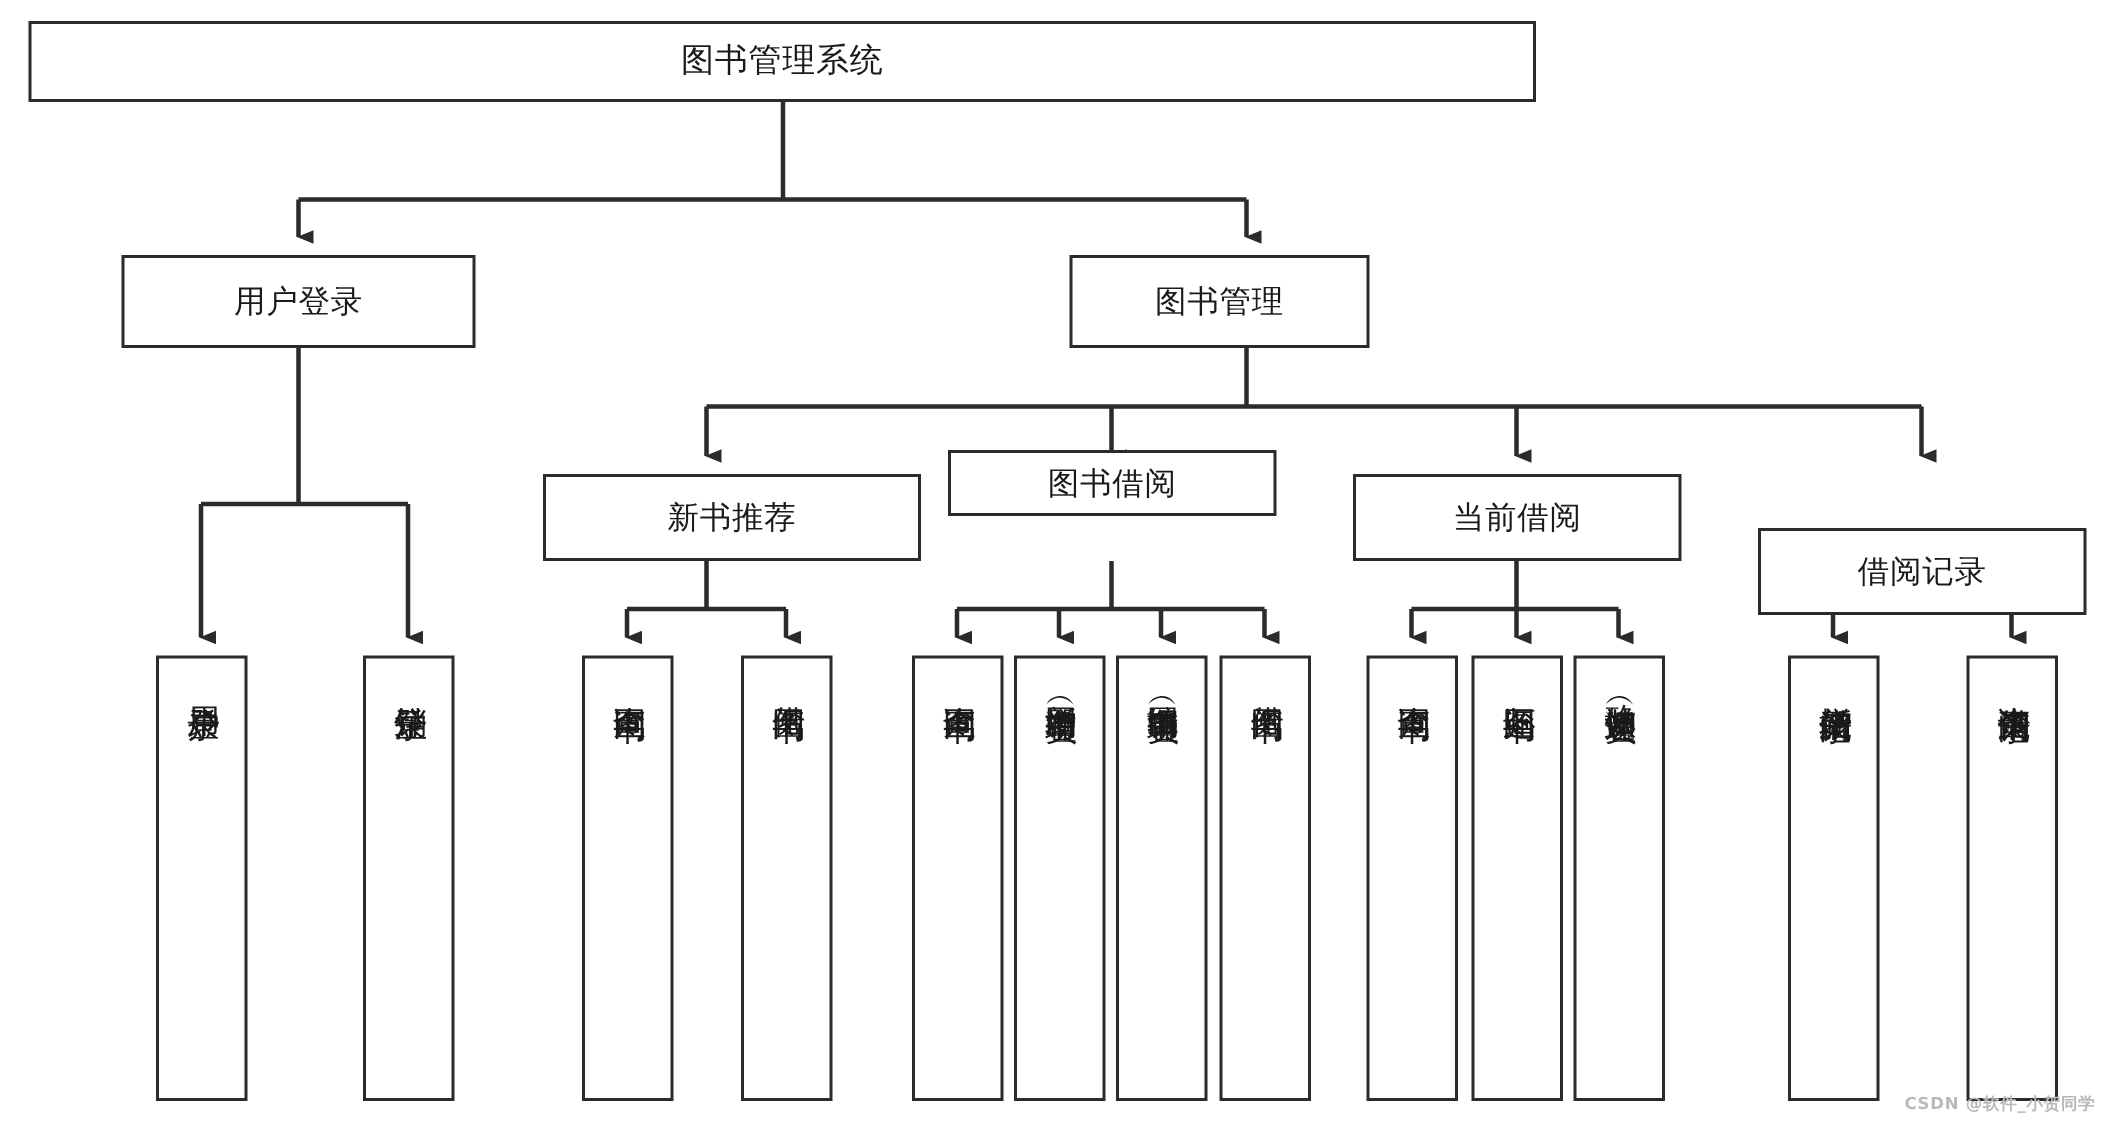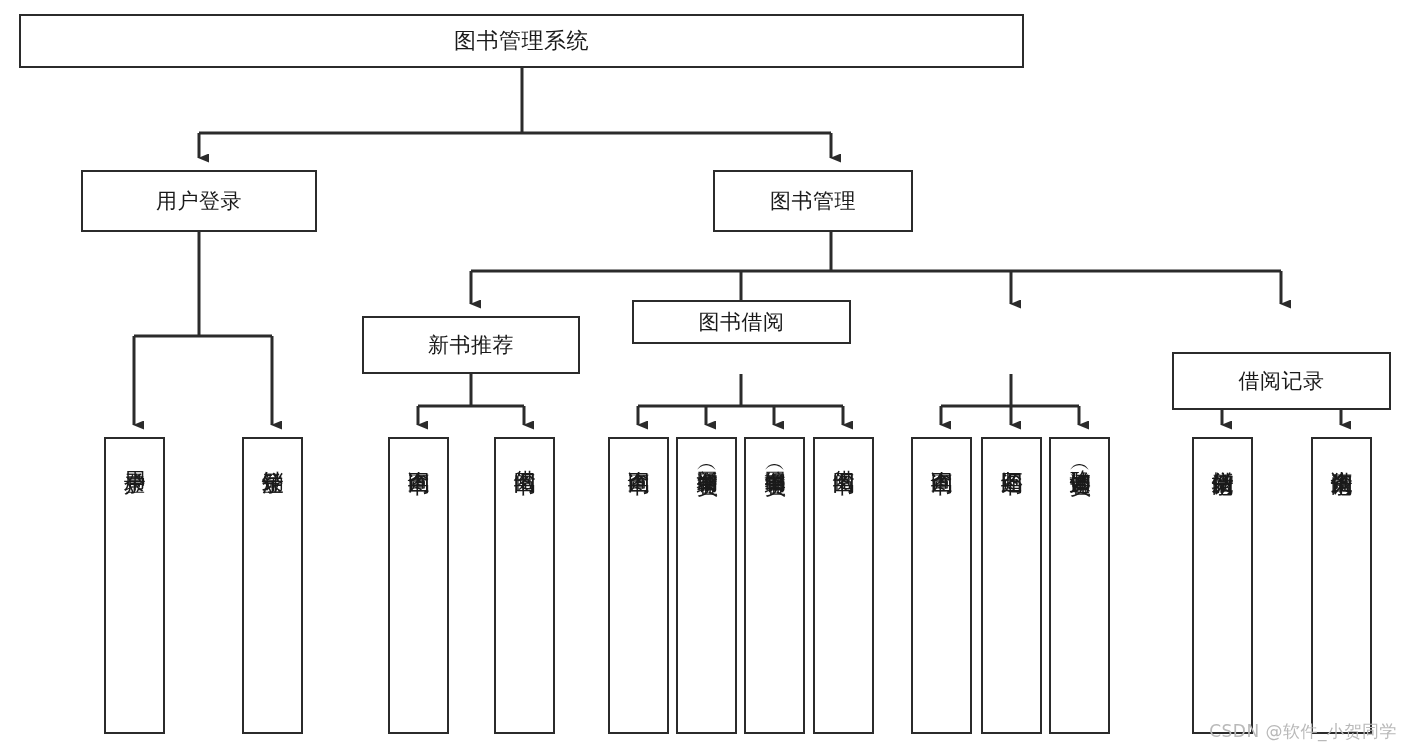--- a/index.html
+++ b/index.html
@@ -64,24 +64,25 @@
     letter-spacing: 1px;
     white-space: nowrap;
   }
   .node.vert.tall .label {
     font-size: 21px;
   }
   .watermark {
     position: absolute;
     right: 8px;
     bottom: 4px;
-    font-size: 17px;
+    font-size: 11px;
     color: #b9b9b9;
     white-space: nowrap;
     letter-spacing: 0.5px;
+    font-weight: bold;
   }
 </style>
 </head>
 <body>
 
 <div id="canvas">
 
   <svg class="wires" viewBox="0 0 1405 747" xmlns="http://www.w3.org/2000/svg">
     <defs>
       <marker id="arrow" markerWidth="9" markerHeight="11" refX="4.5" refY="10" orient="auto" markerUnits="userSpaceOnUse">
@@ -136,26 +137,29 @@
     <span class="label">图书管理系统</span>
   </div>
 
   <div class="node horiz" style="left:81px; top:170px; width:236px; height:62px;">
     <span class="label">用户登录</span>
   </div>
   <div class="node horiz" style="left:713px; top:170px; width:200px; height:62px;">
     <span class="label">图书管理</span>
   </div>
 
-  <div class="node horiz" style="left:362px; top:316px; width:218px; height:58px;">
+  <div class="node horiz" style="left:362px; top:316px; width:252px; height:58px;">
     <span class="label">新书推荐</span>
   </div>
   <div class="node horiz" style="left:632px; top:300px; width:219px; height:44px;">
     <span class="label">图书借阅</span>
   </div>
+  <div class="node horiz" style="left:902px; top:316px; width:219px; height:58px;">
+    <span class="label">当前借阅</span>
+  </div>
   <div class="node horiz" style="left:1172px; top:316px; width:219px; height:58px;margin-top:36px;">
     <span class="label">借阅记录</span>
   </div>
 
   <div class="node vert" style="left:104px; top:437px; width:61px; height:297px;">
     <span class="label">用户登录</span>
   </div>
   <div class="node vert" style="left:242px; top:437px; width:61px; height:297px;">
     <span class="label">注销登录</span>
   </div>

